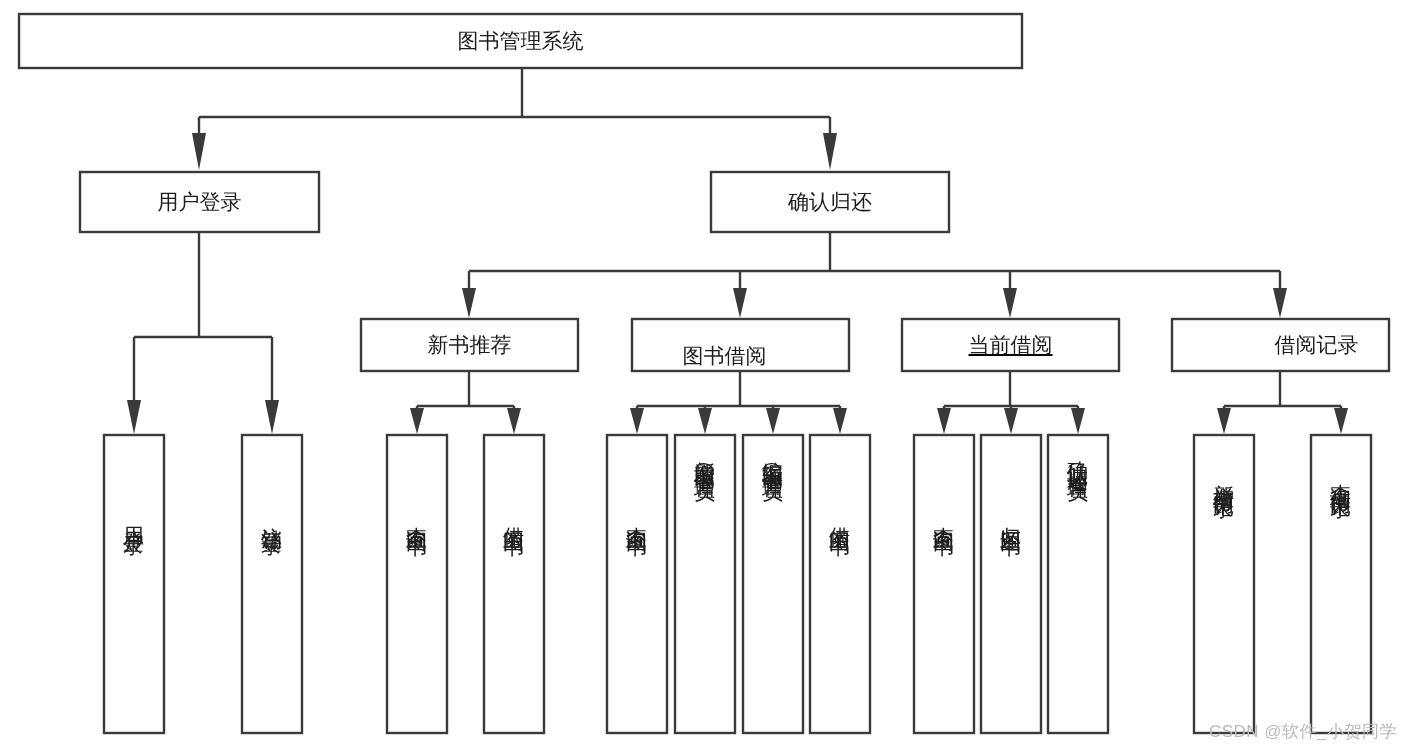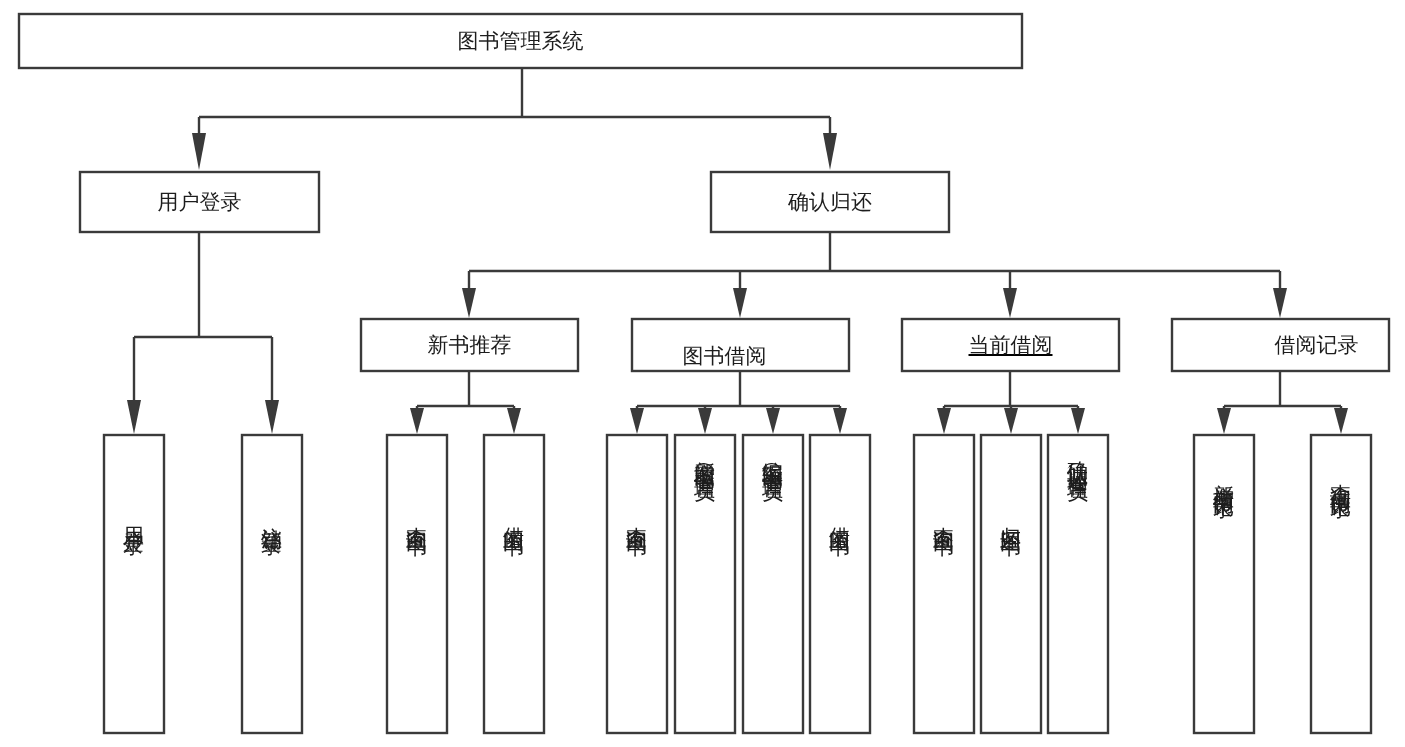--- a/index.html
+++ b/index.html
@@ -241,14 +241,15 @@
     <span class="vtext">确认归还（管理员）</span>
   </div>
 
   <div class="vtext-wrap" style="left:1194px; top:467px; width:60px; height:262px;">
     <span class="vtext">新增借阅记录</span>
   </div>
   <div class="vtext-wrap" style="left:1311px; top:467px; width:60px; height:262px;">
     <span class="vtext">查询借阅记录</span>
   </div>
 
+  <div class="watermark">CSDN @软件_小贺同学</div>
 
 </div>
 
 </body></html>

